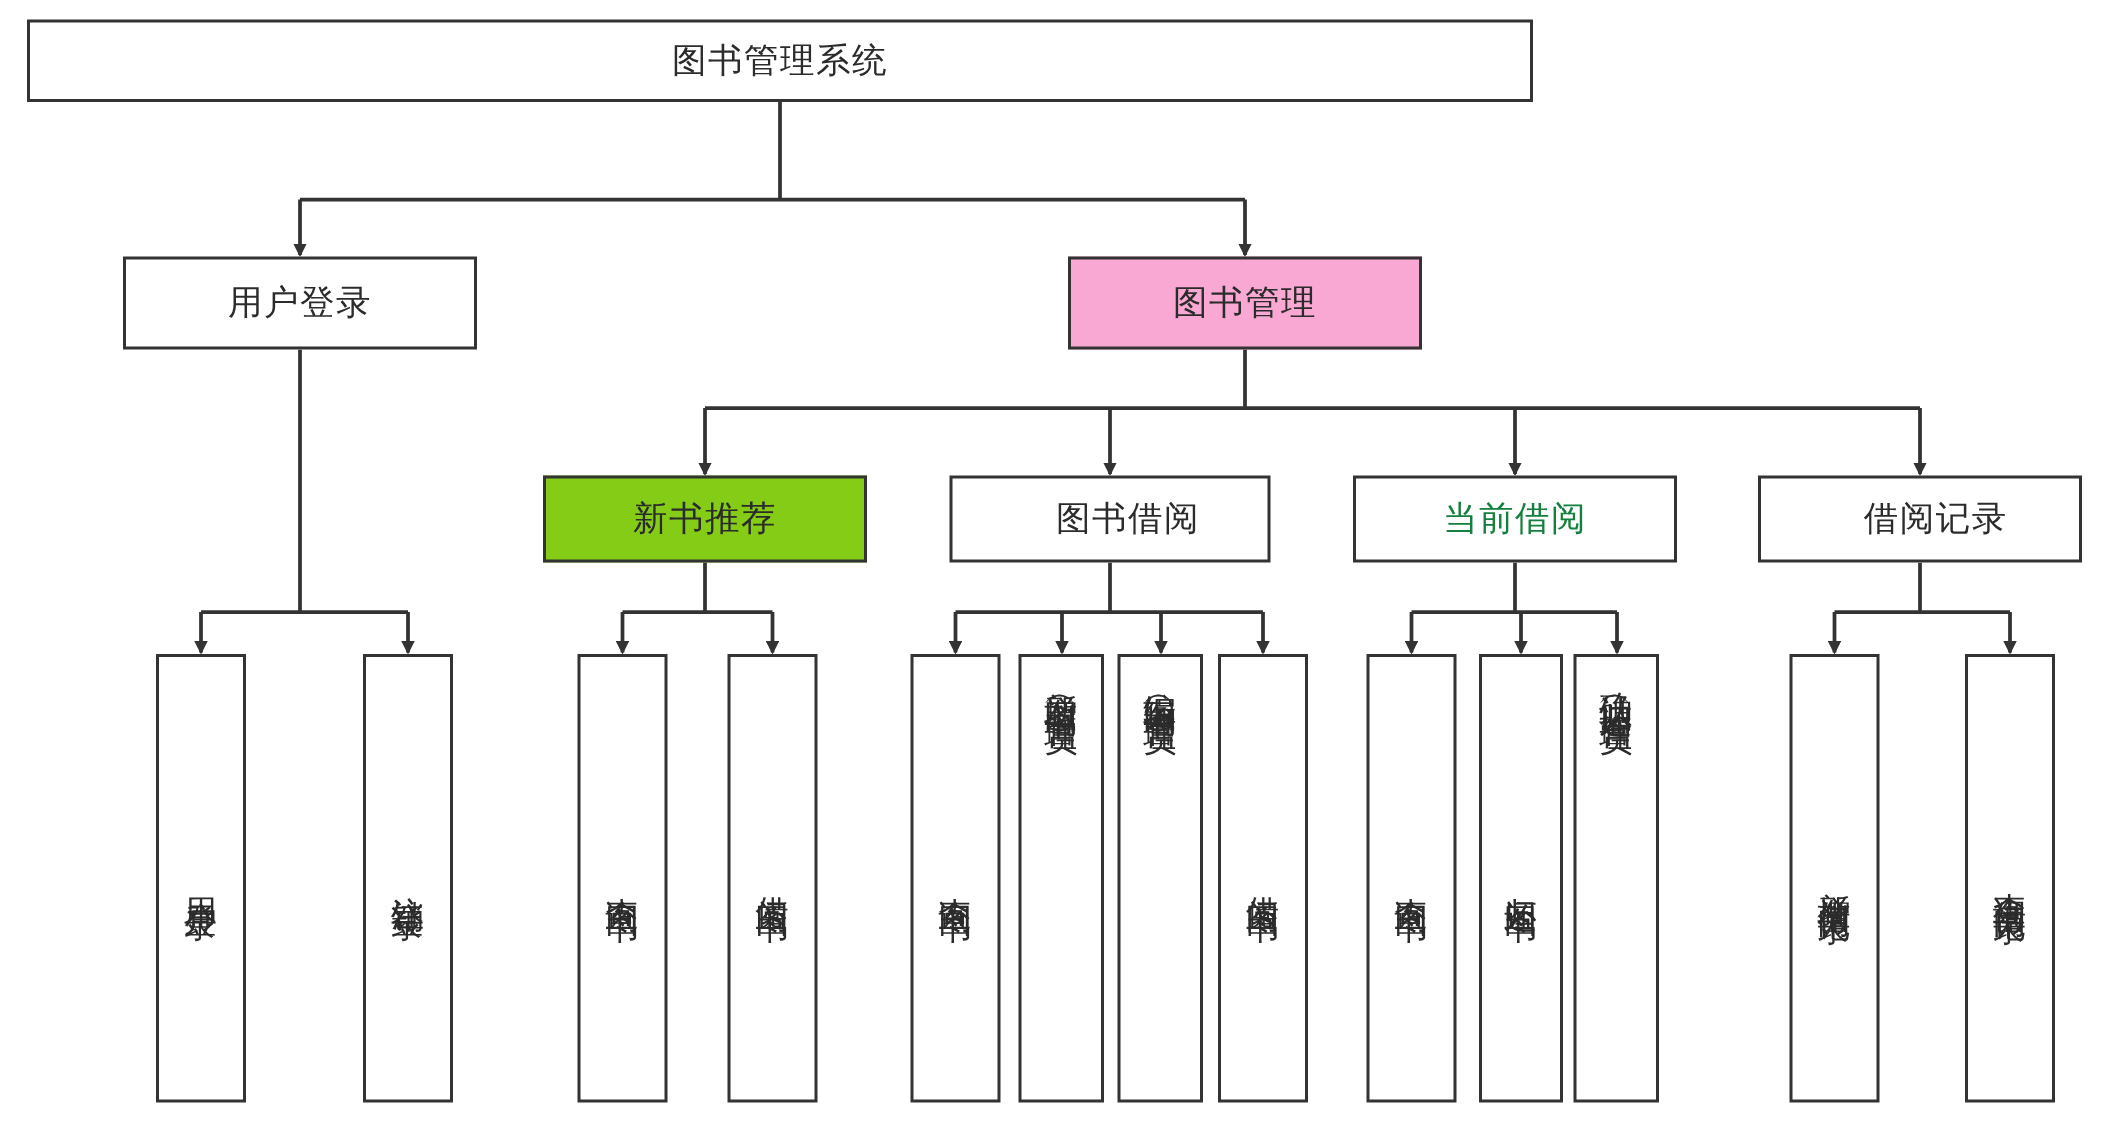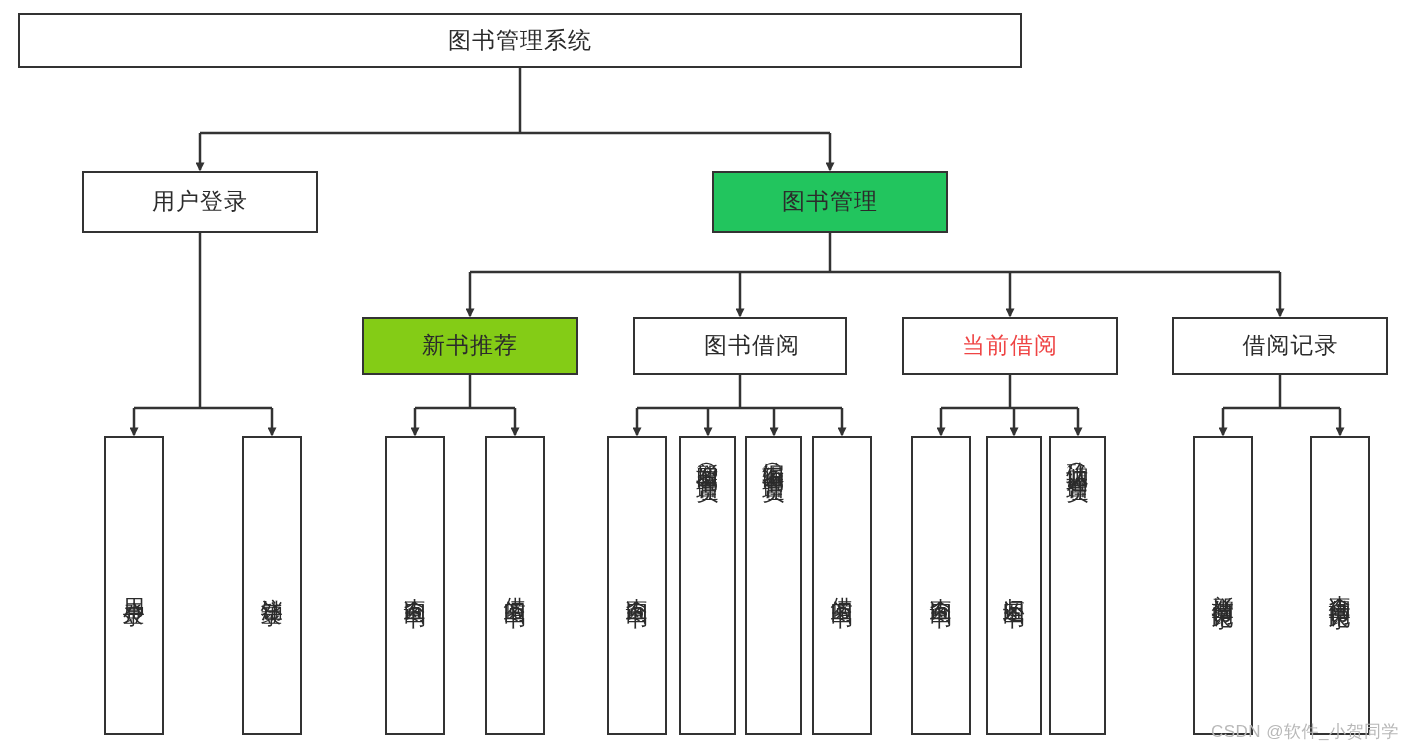--- a/index.html
+++ b/index.html
@@ -102,31 +102,31 @@
         <line x1="1340" y1="408" x2="1340" y2="435" stroke="#333333" stroke-width="2.5" marker-end="url(#arrowhead)"></line>
       </g>
   </svg>
   <div id="node-layer">
       <div class="node-box h" style="left: 18px; top: 13px; width: 1004px; height: 55px; border-color: rgb(51, 51, 51); background: rgb(255, 255, 255); justify-content: center;">
         <span class="label" style="color: rgb(43, 43, 43);">图书管理系统</span>
       </div>
       <div class="node-box h" style="left: 82px; top: 171px; width: 236px; height: 62px; border-color: rgb(51, 51, 51); background: rgb(255, 255, 255);">
         <span class="label" style="color: rgb(43, 43, 43);">用户登录</span>
       </div>
-      <div class="node-box h" style="left: 712px; top: 171px; width: 236px; height: 62px; border-color: rgb(51, 51, 51); background: #22c55e;">
+      <div class="node-box h" style="left: 712px; top: 171px; width: 236px; height: 62px; border-color: rgb(51, 51, 51); background: #f9a8d4;">
         <span class="label" style="color: rgb(43, 43, 43);">图书管理</span>
       </div>
       <div class="node-box h" style="left: 362px; top: 317px; width: 216px; height: 58px; border-color: rgb(51, 51, 51); background: #84cc16;">
         <span class="label" style="color: rgb(43, 43, 43);">新书推荐</span>
       </div>
       <div class="node-box h" style="left: 633px; top: 317px; width: 214px; height: 58px; border-color: rgb(51, 51, 51); background: rgb(255, 255, 255);">
         <span class="label" style="color: rgb(43, 43, 43); margin-left: 24px;">图书借阅</span>
       </div>
       <div class="node-box h" style="left: 902px; top: 317px; width: 216px; height: 58px; border-color: rgb(51, 51, 51); background: rgb(255, 255, 255);">
-        <span class="label" style="color: #ef4444;">当前借阅</span>
+        <span class="label" style="color: #15803d;">当前借阅</span>
       </div>
       <div class="node-box h" style="left: 1172px; top: 317px; width: 216px; height: 58px; border-color: rgb(51, 51, 51); background: rgb(255, 255, 255); padding-left: 21px;">
         <span class="label" style="color: rgb(43, 43, 43);">借阅记录</span>
       </div>
       <div class="node-box v centered" style="left: 104px; top: 436px; width: 60px; height: 299px; border-color: rgb(51, 51, 51); background: rgb(255, 255, 255);">
         <span class="label" style="color: rgb(43, 43, 43);">用户登录</span>
       </div>
       <div class="node-box v centered" style="left: 242px; top: 436px; width: 60px; height: 299px; border-color: rgb(51, 51, 51); background: rgb(255, 255, 255);">
         <span class="label" style="color: rgb(43, 43, 43);">注销登录</span>
       </div>
@@ -157,14 +157,13 @@
       <div class="node-box v" style="left: 1049px; top: 436px; width: 57px; height: 299px; border-color: rgb(51, 51, 51); background: rgb(255, 255, 255);">
         <span class="label" style="color: rgb(43, 43, 43);">确认归还（管理员）</span>
       </div>
       <div class="node-box v centered" style="left: 1193px; top: 436px; width: 60px; height: 299px; border-color: rgb(51, 51, 51); background: rgb(255, 255, 255);">
         <span class="label" style="color: rgb(43, 43, 43);">新增借阅记录</span>
       </div>
       <div class="node-box v centered" style="left: 1310px; top: 436px; width: 60px; height: 299px; border-color: rgb(51, 51, 51); background: rgb(255, 255, 255);">
         <span class="label" style="color: rgb(43, 43, 43);">查询借阅记录</span>
       </div>
     </div>
-  <div class="watermark">CSDN @软件_小贺同学</div>
 </div>
 
 </body></html>

